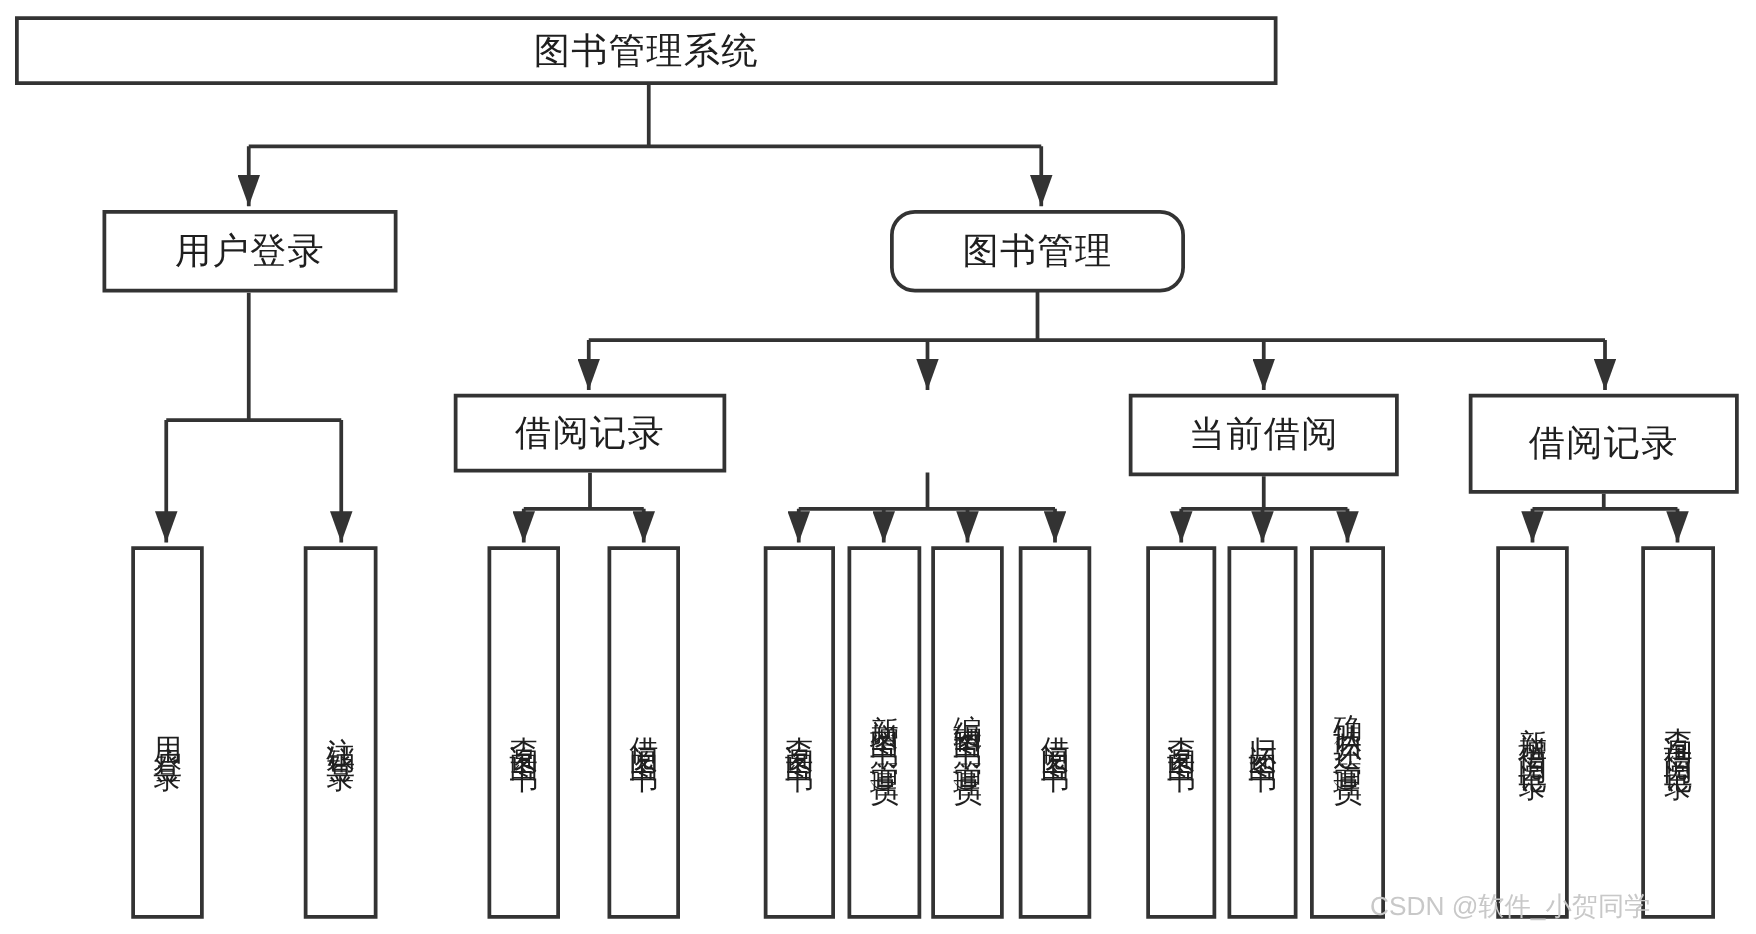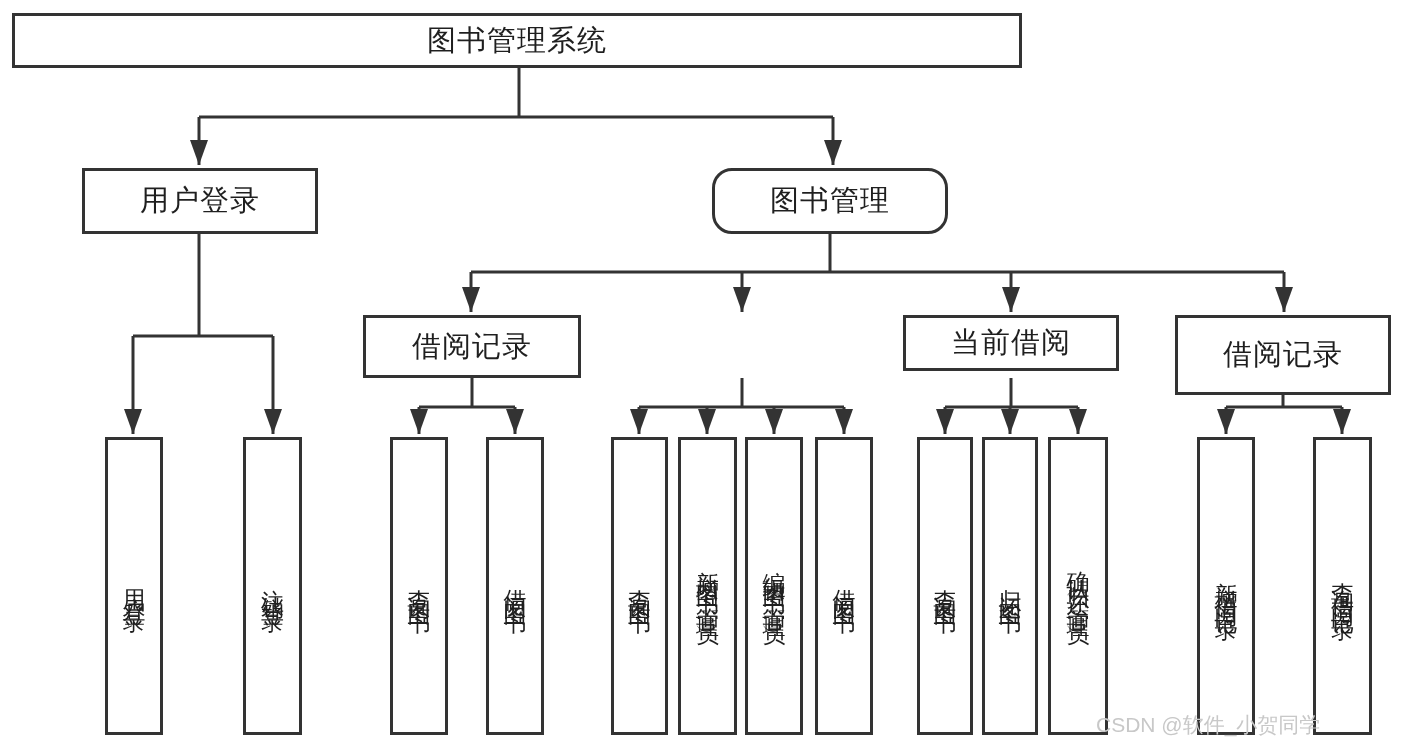--- a/index.html
+++ b/index.html
@@ -123,21 +123,21 @@
   <div class="node" style="left:82px;top:168px;width:236px;height:66px;">
     <span>用户登录</span>
   </div>
   <div class="node" style="left:712px;top:168px;width:236px;height:66px;border-radius:20px;">
     <span>图书管理</span>
   </div>
 
   <div class="node" style="left:363px;top:315px;width:218px;height:63px;">
     <span>借阅记录</span>
   </div>
-  <div class="node" style="left:903px;top:315px;width:216px;height:56px;">
+  <div class="node" style="left:903px;top:315px;width:216px;height:66px;">
     <span>当前借阅</span>
   </div>
   <div class="node" style="left:1175px;top:315px;width:216px;height:80px;">
     <span>借阅记录</span>
   </div>
 
   <div class="leaf" style="left:105px;width:58px;">
     <span class="vtext">用户登录</span>
   </div>
   <div class="leaf" style="left:243px;width:59px;">

